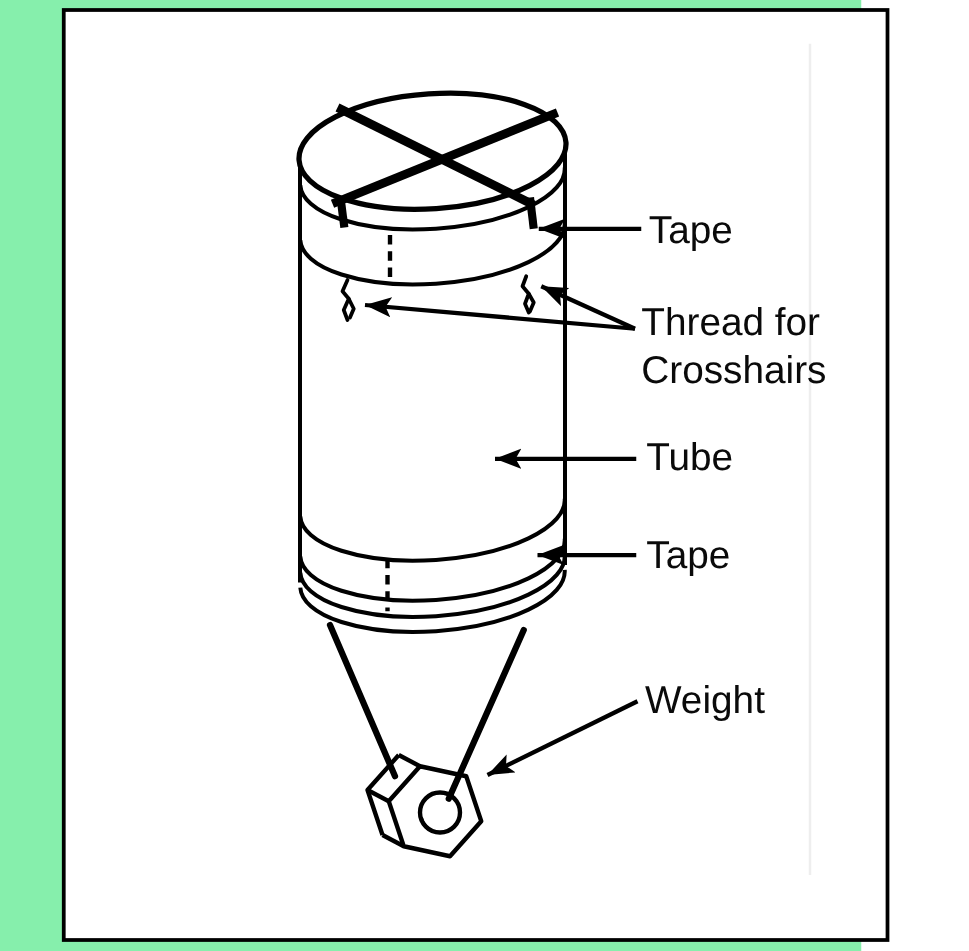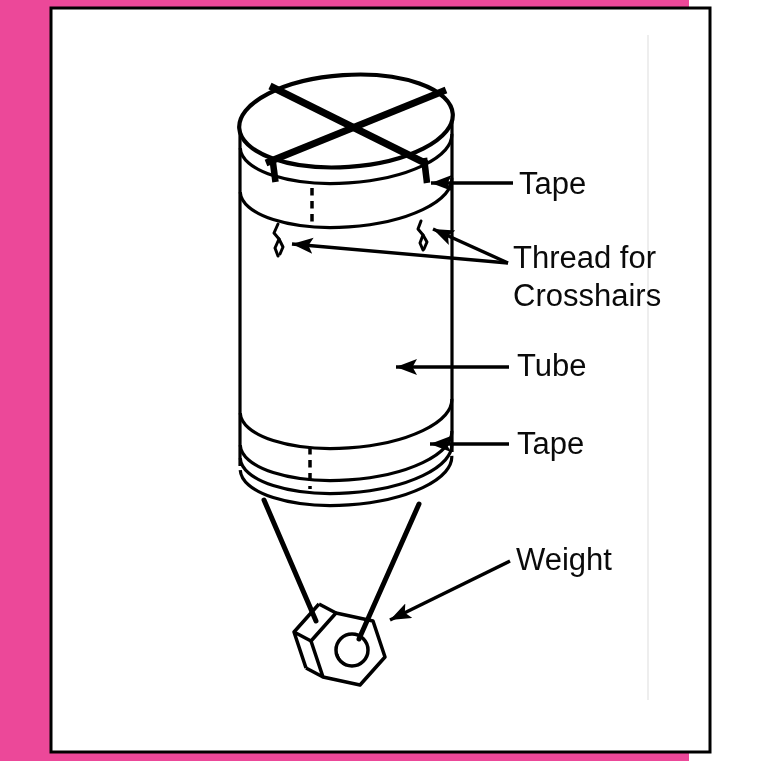--- a/index.html
+++ b/index.html
@@ -8,21 +8,21 @@
     background: #ffffff;
     width: 775px;
     height: 761px;
     overflow: hidden;
     font-family: "Liberation Sans", "DejaVu Sans", sans-serif;
   }
   .stage {
     position: relative;
     width: 689px;
     height: 761px;
-    background: #ec4899;
+    background: #86efac;
   }
   svg { display: block; }
   .diagram-label {
     font-family: "Liberation Sans", "DejaVu Sans", sans-serif;
     font-size: 31px;
     fill: #0a0a0a;
   }
 </style>
 </head>
 <body>

